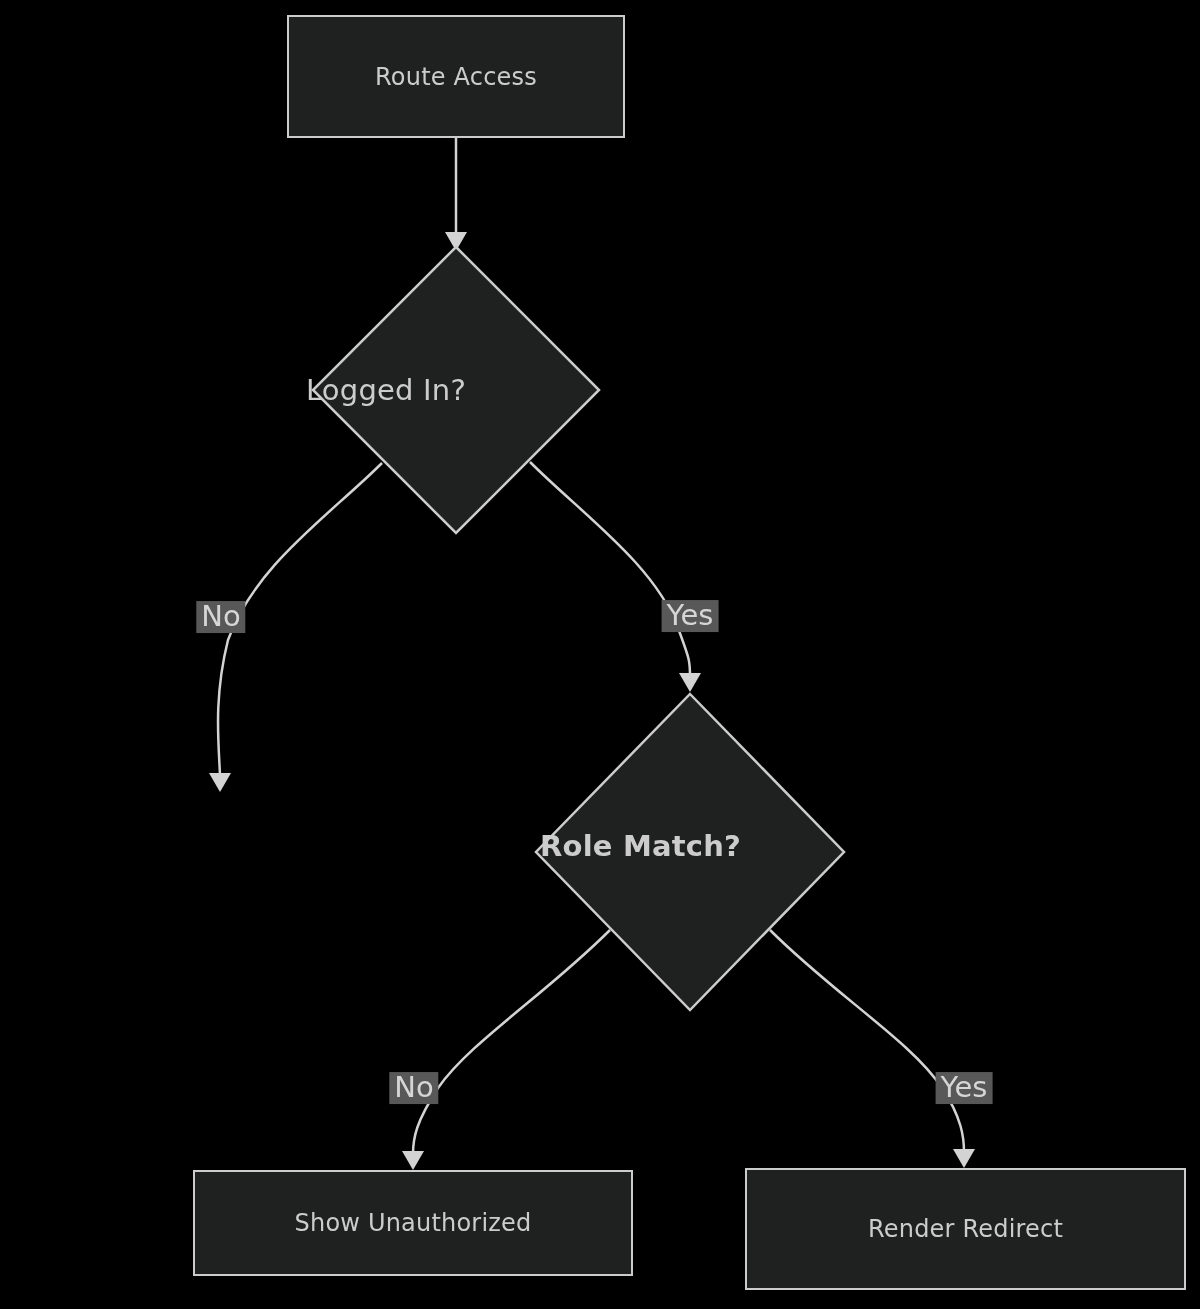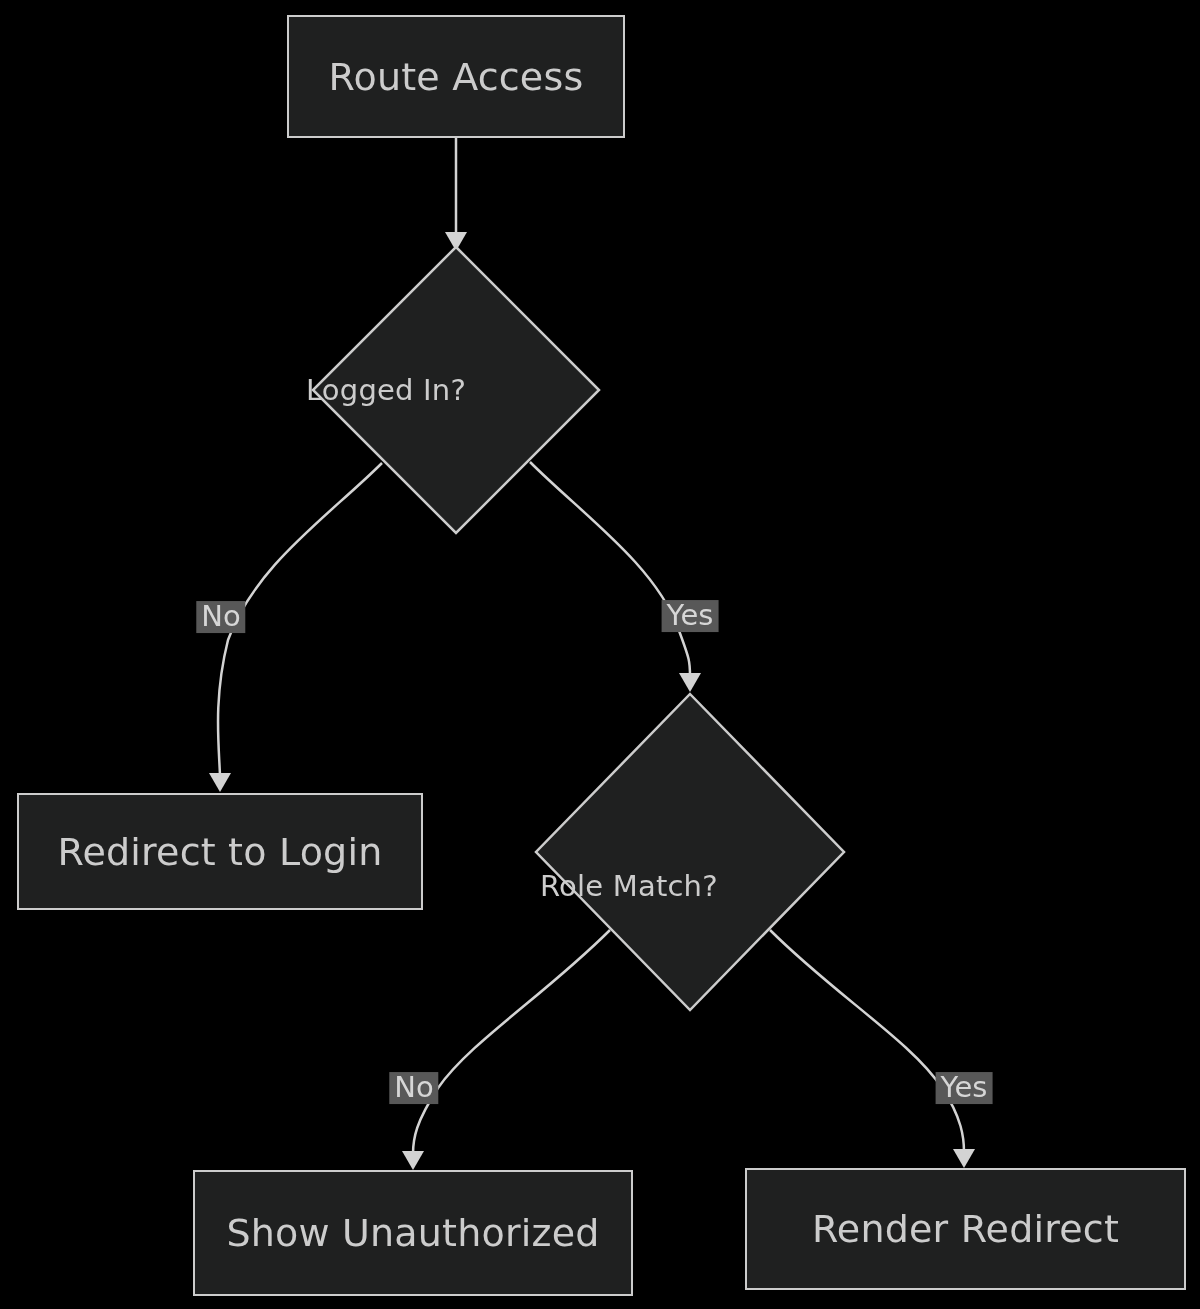--- a/index.html
+++ b/index.html
@@ -44,21 +44,21 @@
     stroke-width: 2.5;
   }
   .node-rect {
     position: absolute;
     background: var(--node-fill);
     border: 2.5px solid var(--node-border);
     display: flex;
     align-items: center;
     justify-content: center;
     color: var(--text-color);
-    font-size: 38px;
+    font-size: 24px;
     letter-spacing: 0.2px;
   }
   .diamond-label {
     position: absolute;
     display: flex;
     align-items: center;
     justify-content: flex-start;
     color: var(--text-color);
     font-size: 29px;
     letter-spacing: 0.2px;
@@ -70,24 +70,24 @@
     background: var(--edge-label-bg);
     color: var(--edge-label-text);
     font-size: 29px;
     line-height: 1.1;
     padding: 0 5px;
     text-align: center;
   }
   
   .n-route      { left: 287px; top: 15px;   width: 338px; height: 123px; }
   .n-redirect   { left: 17px;  top: 793px;  width: 406px; height: 117px; }
-  .n-unauth     { left: 193px; top: 1170px; width: 440px; height: 126px; }
+  .n-unauth     { left: 193px; top: 1170px; width: 440px; height: 106px; }
   .n-render     { left: 745px; top: 1168px; width: 441px; height: 122px; }
   .l-loggedin   { left: 306px; top: 368px;  width: 300px; height: 44px; }
-  .l-rolematch  { left: 540px; top: 864px;  width: 300px; height: 44px; }
+  .l-rolematch  { left: 540px; top: 824px;  width: 300px; height: 44px; font-weight: bold; }
   .el-no1  { left: 221px; top: 617px; }
   .el-yes1 { left: 690px; top: 616px; }
   .el-no2  { left: 414px; top: 1088px; }
   .el-yes2 { left: 964px; top: 1088px; }
 </style>
 </head>
 <body>
 
 <div class="canvas">
 
@@ -109,23 +109,20 @@
     <polygon class="arrowhead" points="964,1168 953,1149 975,1149"></polygon>
 
     <polygon class="diamond-shape" points="456,247 599,390 456,533 313,390"></polygon>
     <polygon class="diamond-shape" points="690,694 844,852 690,1010 536,852"></polygon>
   </svg>
 
   <div class="node-rect n-route">
     <span>Route Access</span>
   </div>
 
-  <div class="node-rect n-redirect">
-    <span>Redirect to Login</span>
-  </div>
 
   <div class="node-rect n-unauth">
     <span>Show Unauthorized</span>
   </div>
 
   <div class="node-rect n-render">
     <span>Render Redirect</span>
   </div>
 
   <div class="diamond-label l-loggedin">

